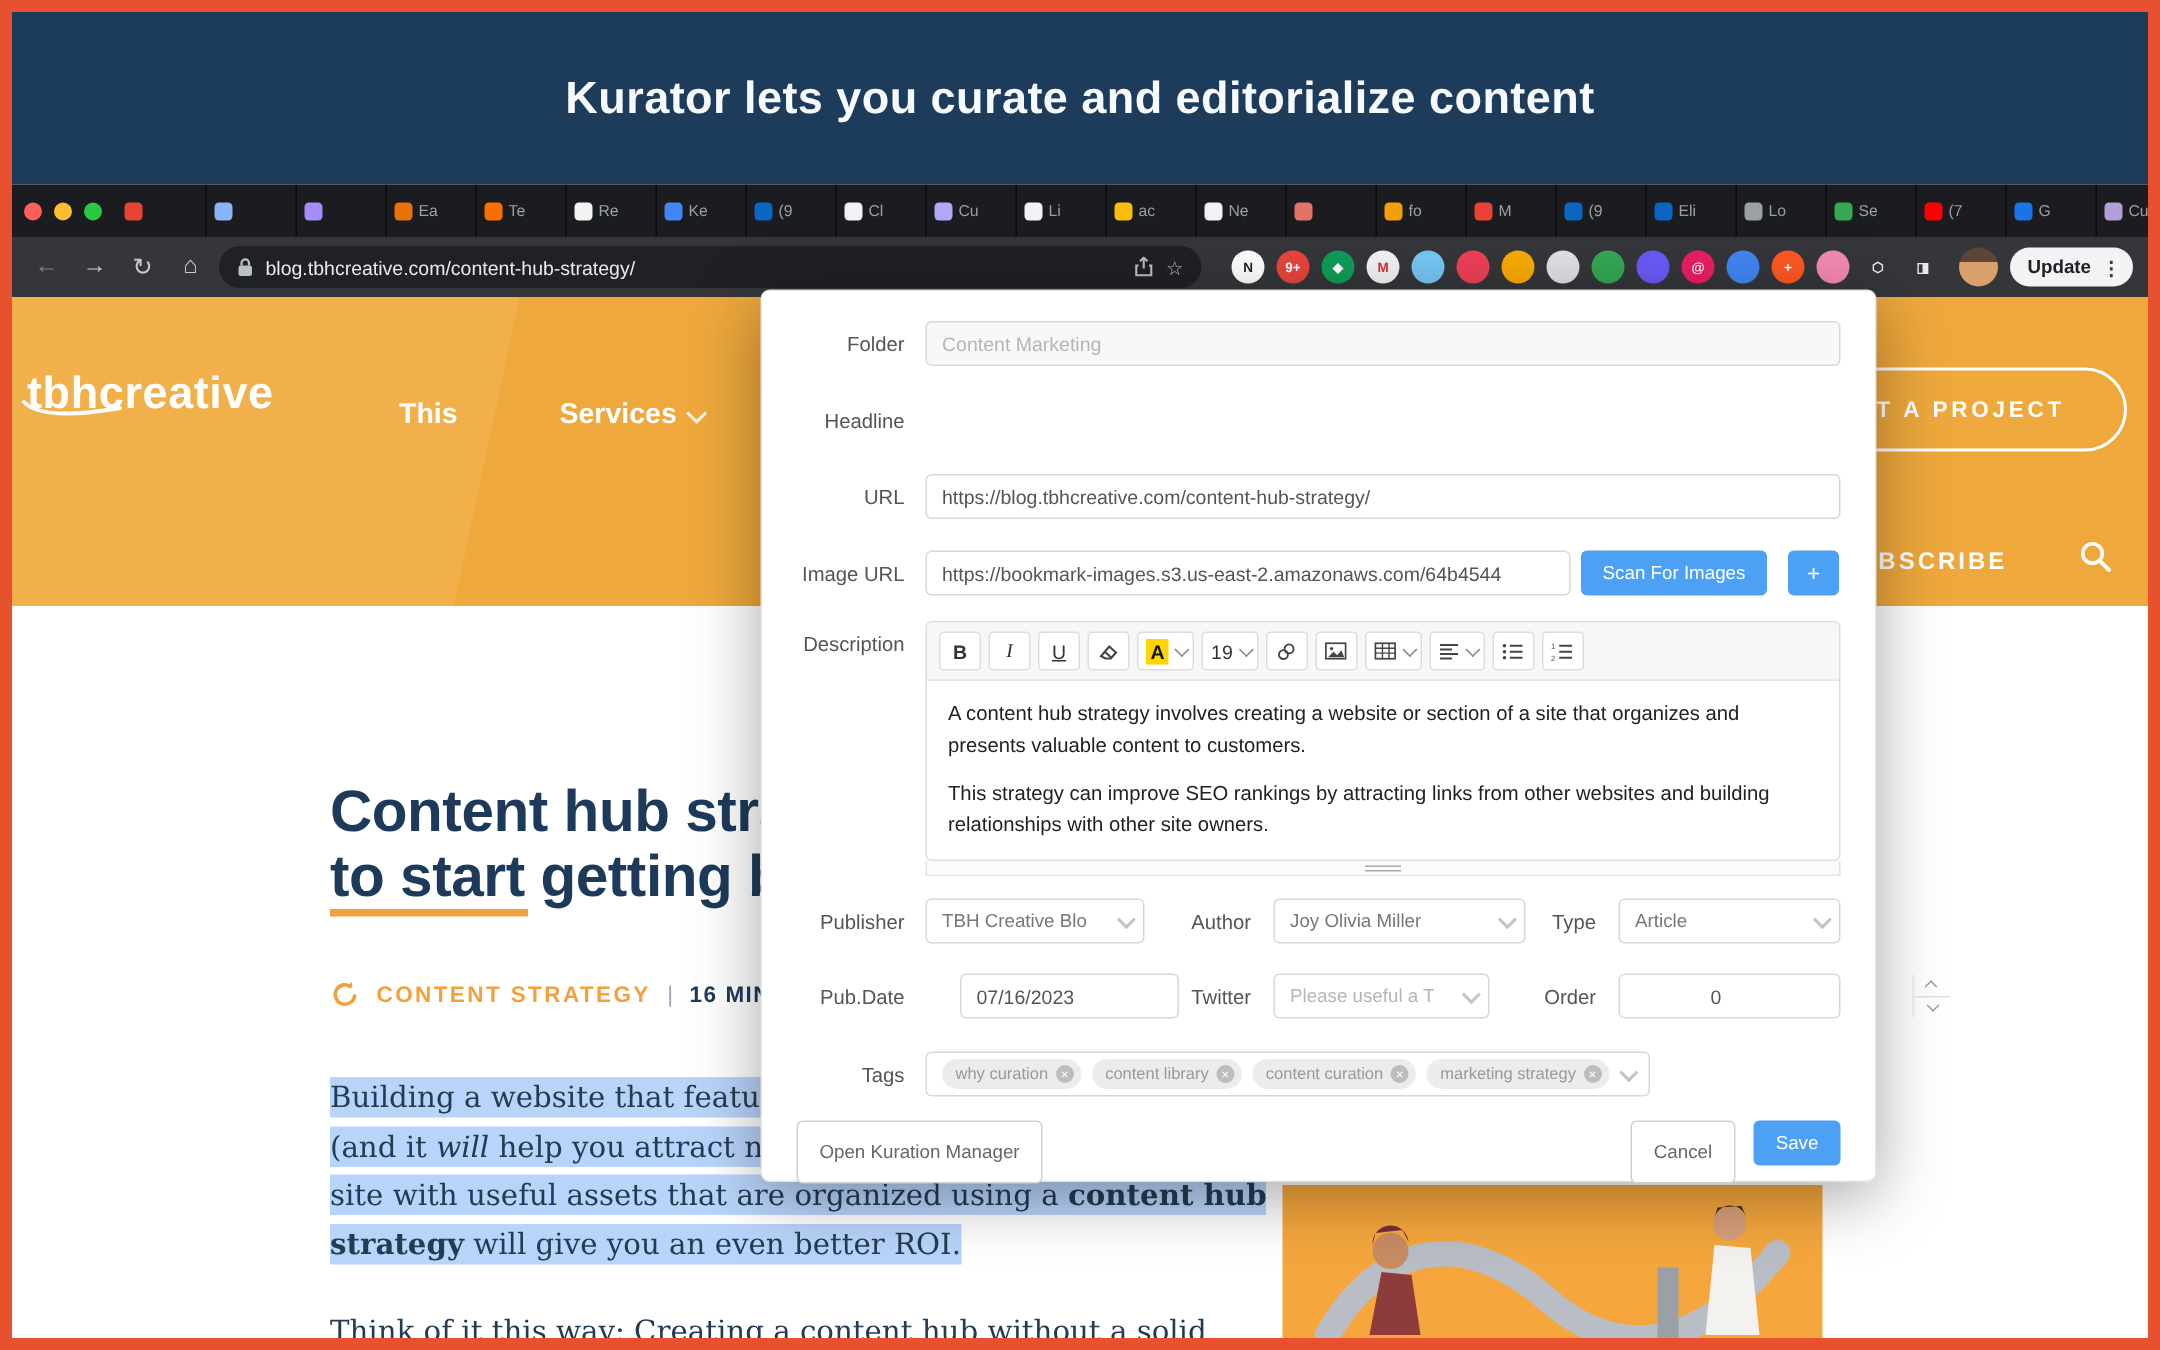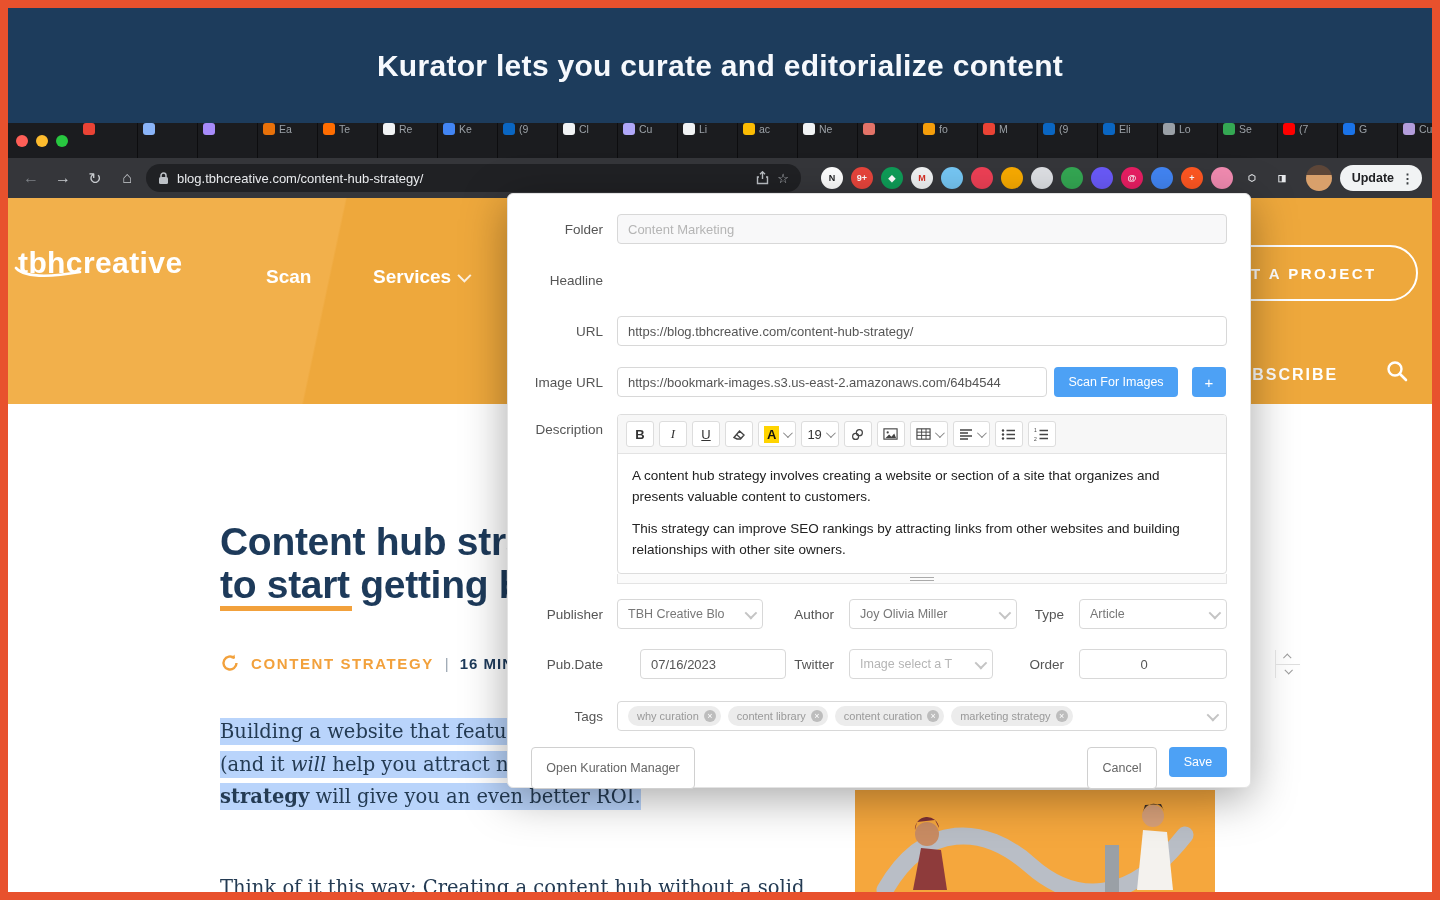--- a/index.html
+++ b/index.html
@@ -8,21 +8,21 @@
 
   
   .banner{position:absolute;left:0;top:0;width:1424px;height:115px;background:#1d3c5c;display:flex;flex-direction:row;align-items:center;justify-content:center;gap:4px}
   .banner .bl{color:#f6f9fd;font-size:30px;font-weight:700;letter-spacing:.3px}
 
   
   .tabstrip{position:absolute;left:0;top:115px;width:1424px;height:35px;background:#1b1c1f;display:flex;align-items:center}
   .lights{display:flex;gap:8px;padding:0 10px 0 8px}
   .light{width:12px;height:12px;border-radius:50%}
   .tabs{display:flex;height:35px;align-items:stretch}
-  .tab{flex:0 0 49px;display:flex;align-items:flex-start;gap:4px;padding:0 5px;border-right:1px solid #0d0d0f;color:#9aa0a6;font-size:10.5px;overflow:hidden;white-space:nowrap}
+  .tab{flex:0 0 49px;display:flex;align-items:center;gap:4px;padding:0 5px;border-right:1px solid #0d0d0f;color:#9aa0a6;font-size:10.5px;overflow:hidden;white-space:nowrap}
   .tab .dot{width:12px;height:12px;border-radius:3px;flex:none;background:#666}
   .tab .tl{overflow:hidden;text-overflow:clip}
   .tab .tx{margin-left:auto;color:#c7cacd;font-size:12px}
 
   
   .toolbar{position:absolute;left:0;top:150px;width:1424px;height:40px;background:#35363a;display:flex;align-items:center;padding:0 10px;box-sizing:border-box;gap:6px}
   .navbtn{width:26px;height:26px;display:flex;align-items:center;justify-content:center;color:#c8cbcf;font-size:16px}
   .navbtn.dim{color:#7d8186}
   .urlpill{width:655px;height:28px;background:#202124;border-radius:14px;display:flex;align-items:center;gap:8px;padding:0 12px;box-sizing:border-box}
   .urltext{color:#e8eaed;font-size:13px;white-space:nowrap;overflow:hidden;flex:1}
@@ -87,21 +87,21 @@
   .msel .val{flex:1;white-space:nowrap;overflow:hidden}
   .msel .ph{color:#b5b5b5}
   .selchev{width:7px;height:7px;border-right:2px solid #c4c4c4;border-bottom:2px solid #c4c4c4;transform:rotate(45deg) translateY(-2px);flex:none}
   .orderin{text-align:center;padding-right:28px}
   .spin{position:absolute;left:767px;top:456px;width:24px;height:28px;border-left:1px solid #ddd;display:flex;flex-direction:column}
   .spin div{flex:1;display:flex;align-items:center;justify-content:center}
   .spin .up{border-bottom:1px solid #ddd}
   .spin .c{width:5px;height:5px;border-right:1.5px solid #999;border-bottom:1.5px solid #999}
   .spin .up .c{transform:rotate(-135deg) translateY(-1px)}
   .spin .dn .c{transform:rotate(45deg) translateY(-1px)}
-  .tagsbox{position:absolute;left:109px;top:507px;width:610px;height:30px;border:1px solid #d8d8d8;border-radius:4px;box-sizing:border-box;display:flex;align-items:center;gap:7px;padding:0 10px}
+  .tagsbox{position:absolute;left:109px;top:507px;width:483px;height:30px;border:1px solid #d8d8d8;border-radius:4px;box-sizing:border-box;display:flex;align-items:center;gap:7px;padding:0 10px}
   .chip{height:20px;background:#ececec;border-radius:10px;display:flex;align-items:center;gap:5px;padding:0 5px 0 9px;font-size:11px;color:#999;white-space:nowrap}
   .chipx{width:12px;height:12px;border-radius:50%;background:#bdbdbd;color:#fff;font-size:9px;display:flex;align-items:center;justify-content:center;line-height:1}
   .whitebtn{position:absolute;height:42px;background:#fff;border:1px solid #d0d0d0;border-radius:4px;color:#666;font-size:12.5px;display:flex;align-items:center;justify-content:center;font-family:inherit}
 </style>
 </head>
 <body>
 
 <div class="screen">
 
   <div class="banner">
@@ -357,21 +357,21 @@
   </div>
 
   <div class="orangeband">
     <div class="logo">
       <span>tbhcreative</span>
       <svg width="70" height="16" viewBox="0 0 70 16">
           <path d="M2 2 Q14 15 66 6" fill="none" stroke="#ffffff" stroke-width="2.6" stroke-linecap="round"></path>
         </svg>
     </div>
     <div class="nav-item nav-work">
-        <span>Scan</span>
+        <span>This</span>
       </div>
     <div class="nav-item nav-services">
       <span>Services</span>
       <span class="nchev"></span>
     </div>
     <div class="cta">
         <span>START A PROJECT</span>
       </div>
     <div class="subscribe">SUBSCRIBE</div>
     <div class="searchic">
@@ -392,20 +392,21 @@
         <path d="M16.5 10 a6.5 6.5 0 1 1 -2.2 -4.9" fill="none" stroke="#f2a13c" stroke-width="2.4"></path>
         <path d="M14.5 1.5 L15 5.5 L11 5.2 Z" fill="#f2a13c"></path>
       </svg>
     <span class="cat">CONTENT STRATEGY</span>
     <span class="pipe">|</span>
     <span class="mtime">16 MIN</span>
   </div>
   <div class="para">
     <div class="pline"><span class="hl">Building a website that features your company's services</span></div>
     <div class="pline"><span class="hl"><span>(and it </span><i>will</i><span> help you attract new customers), but</span></span></div>
+    <div class="pline"><span class="hl"><span>site with useful assets that are organized using a </span><b>content hub</b></span></div>
     <div class="pline"><span class="hl"><b>strategy</b><span> will give you an even better ROI.</span></span></div>
   </div>
   <div class="nextp">Think of it this way: Creating a content hub without a solid</div>
 
   <div class="illus">
     <svg width="360" height="102" viewBox="0 0 360 102">
       <path d="M30 100 C70 30 130 35 175 75 S275 115 330 45" fill="none" stroke="#b9bec6" stroke-width="17" stroke-linecap="round"></path>
       <circle cx="72" cy="44" r="12" fill="#c98c63"></circle>
       <path d="M60 40 a12 12 0 0 1 24 -2 l-4 -8 -18 2 Z" fill="#7a2f35"></path>
       <path d="M58 100 L66 58 L86 60 L92 100 Z" fill="#8e3b3b"></path>
@@ -521,21 +522,21 @@
       <span class="val">Joy Olivia Miller</span>
       <span class="selchev"></span>
     </div>
     <div class="msel" style="left:571px;top:405px;width:148px">
       <span class="val">Article</span>
       <span class="selchev"></span>
     </div>
 
     <input class="minput" style="left: 109px; top: 455px; width: 146px; margin-left: 23px;" value="07/16/2023">
     <div class="msel" style="left:341px;top:455px;width:144px">
-      <span class="val ph">Image select a T</span>
+      <span class="val ph">Please useful a T</span>
       <span class="selchev"></span>
     </div>
     <input class="minput orderin" style="left: 571px; top: 455px; width: 148px;" value="0">
     <div class="spin">
       <div class="up">
           <span class="c"></span>
         </div>
       <div class="dn">
           <span class="c"></span>
         </div>

